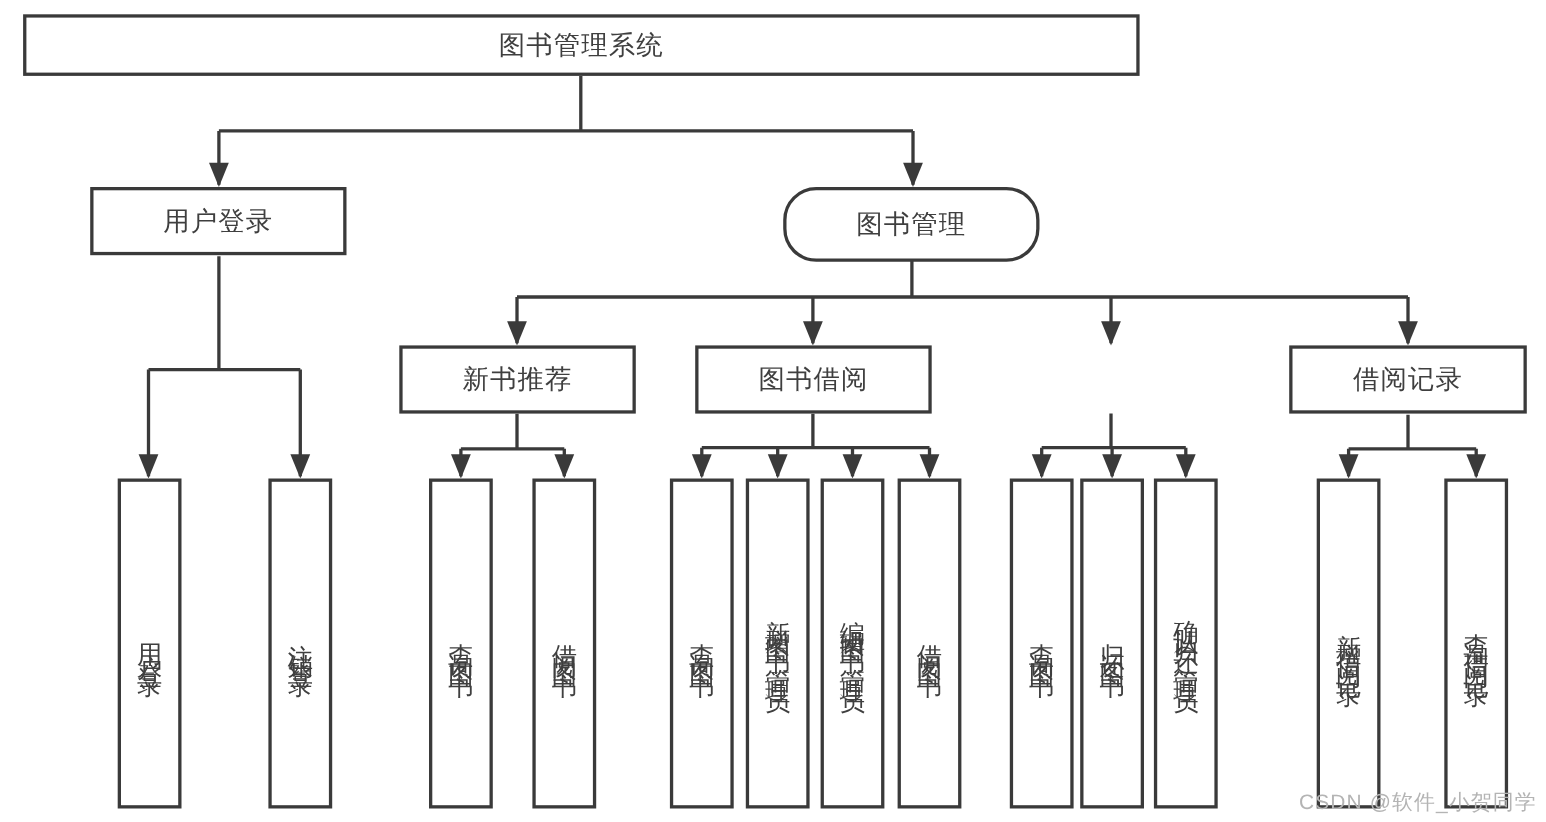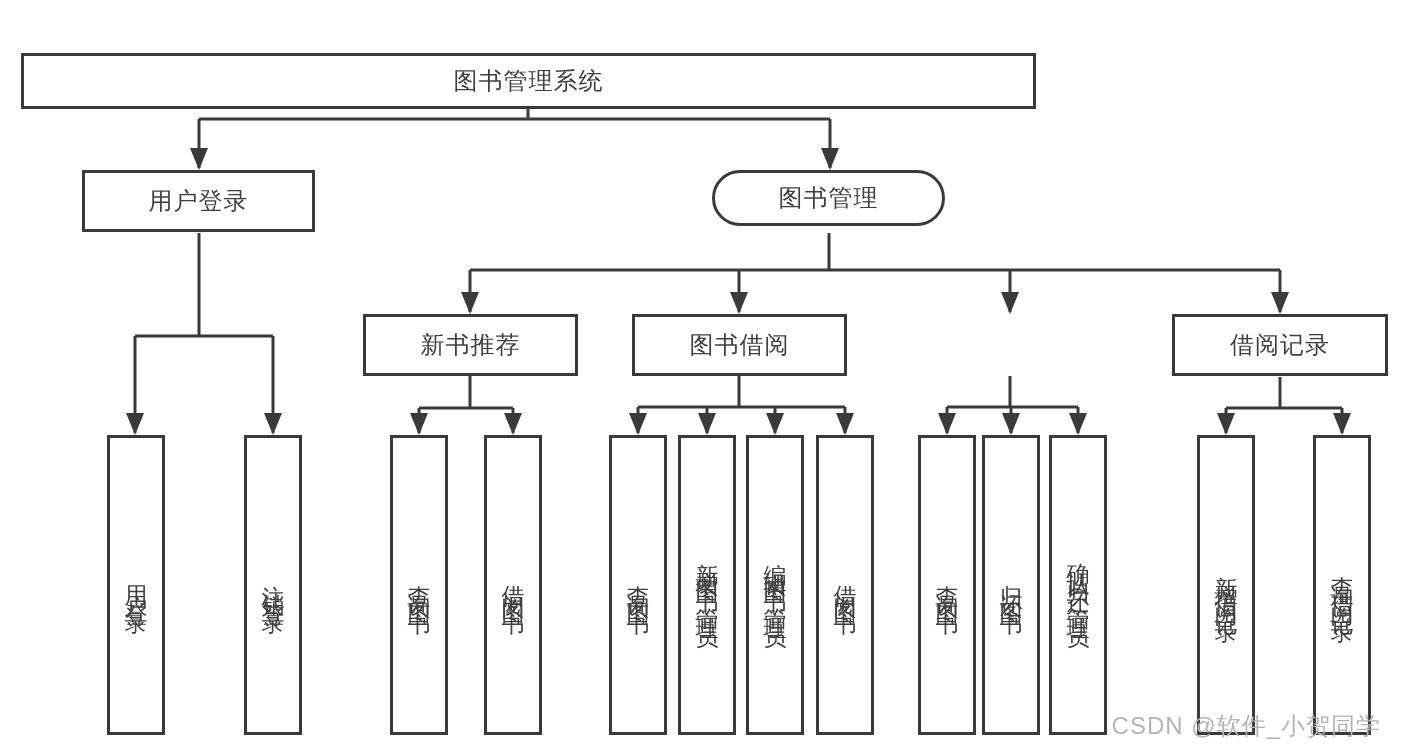--- a/index.html
+++ b/index.html
@@ -34,23 +34,23 @@
   .vbox .lbl{
     writing-mode:vertical-rl;
     text-orientation:mixed;
     font-size:23px;
     letter-spacing:9px;
     line-height:1;
     white-space:nowrap;
   }
   .watermark{
     position:absolute;
-    right:24px;
+    right:8px;
     bottom:5px;
-    font-size:24px;
+    font-size:19px;
     letter-spacing:1px;
     color:var(--watermark);
     z-index:5;
     pointer-events:none;
   }
 </style>
 </head>
 <body>
 
 <div class="canvas">
@@ -91,28 +91,28 @@
       <use href="#ah" transform="translate(775,435)"></use>
       <use href="#ah" transform="translate(845,435)"></use>
       <use href="#ah" transform="translate(947,435)"></use>
       <use href="#ah" transform="translate(1011,435)"></use>
       <use href="#ah" transform="translate(1078,435)"></use>
       <use href="#ah" transform="translate(1226,435)"></use>
       <use href="#ah" transform="translate(1342,435)"></use>
     </g>
   </svg>
 
-  <div class="box" style="left:21px;top:13px;width:1015px;height:56px;margin-top:40px;">
+  <div class="box" style="left:21px;top:13px;width:1015px;height:56px;">
     <span class="lbl">图书管理系统</span>
   </div>
 
   <div class="box" style="left:82px;top:170px;width:233px;height:62px;">
     <span class="lbl">用户登录</span>
   </div>
-  <div class="box" style="left:712px;top:170px;width:233px;height:56px;border-radius:30px;">
+  <div class="box" style="left:712px;top:170px;width:233px;height:68px;border-radius:30px;">
     <span class="lbl">图书管理</span>
   </div>
 
   <div class="box" style="left:632px;top:314px;width:215px;height:62px;">
     <span class="lbl">图书借阅</span>
   </div>
   <div class="box" style="left:363px;top:314px;width:215px;height:62px;">
     <span class="lbl">新书推荐</span>
   </div>
   <div class="box" style="left:1172px;top:314px;width:216px;height:62px;">

